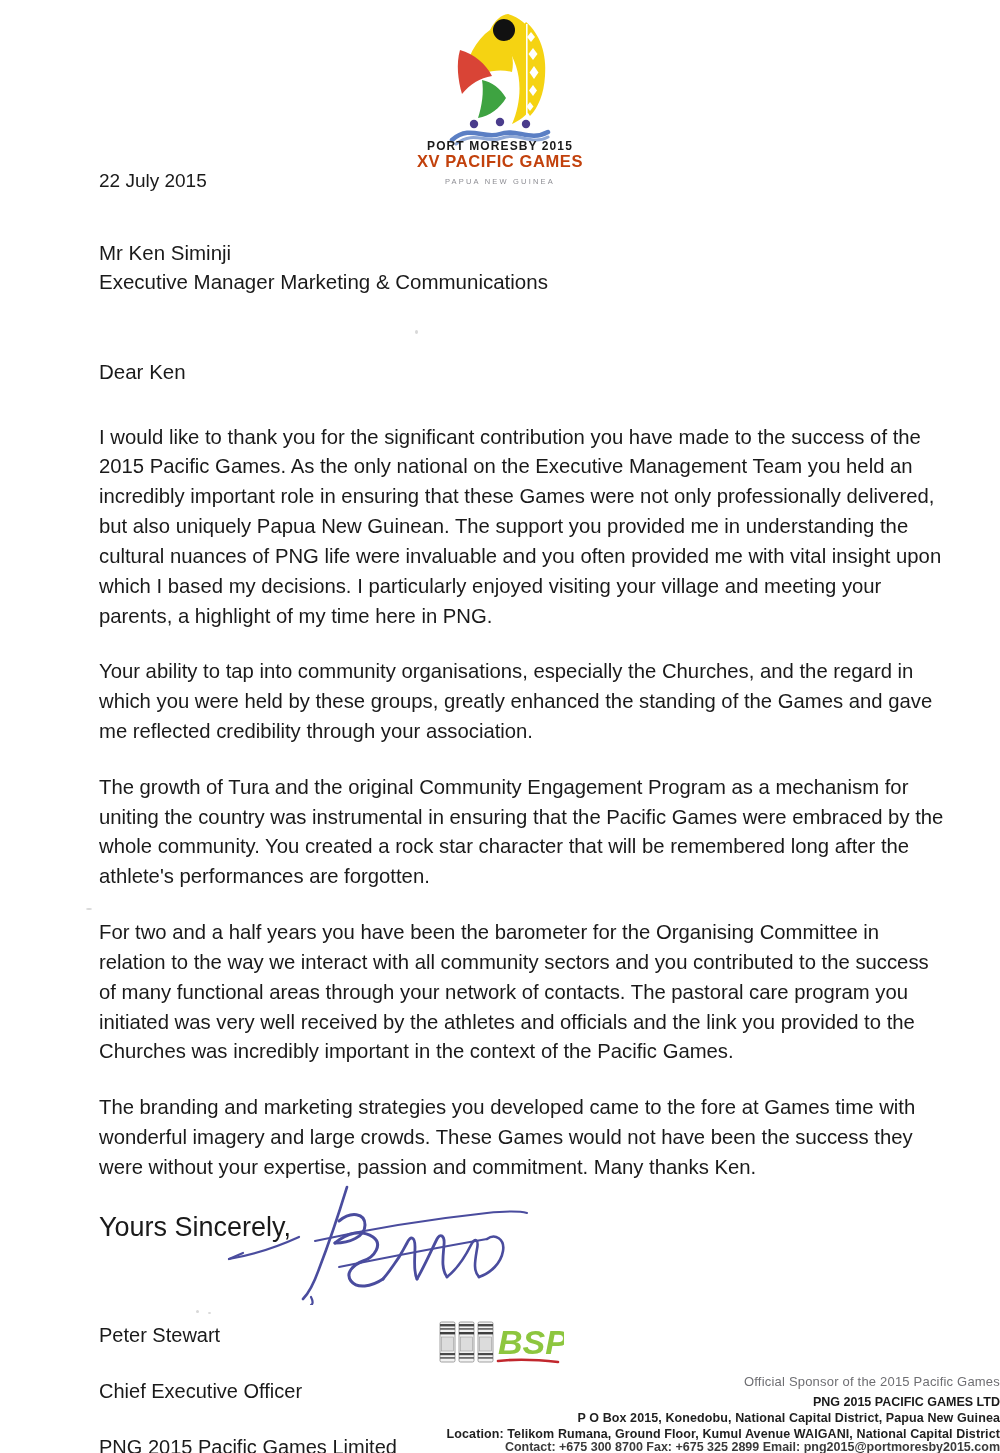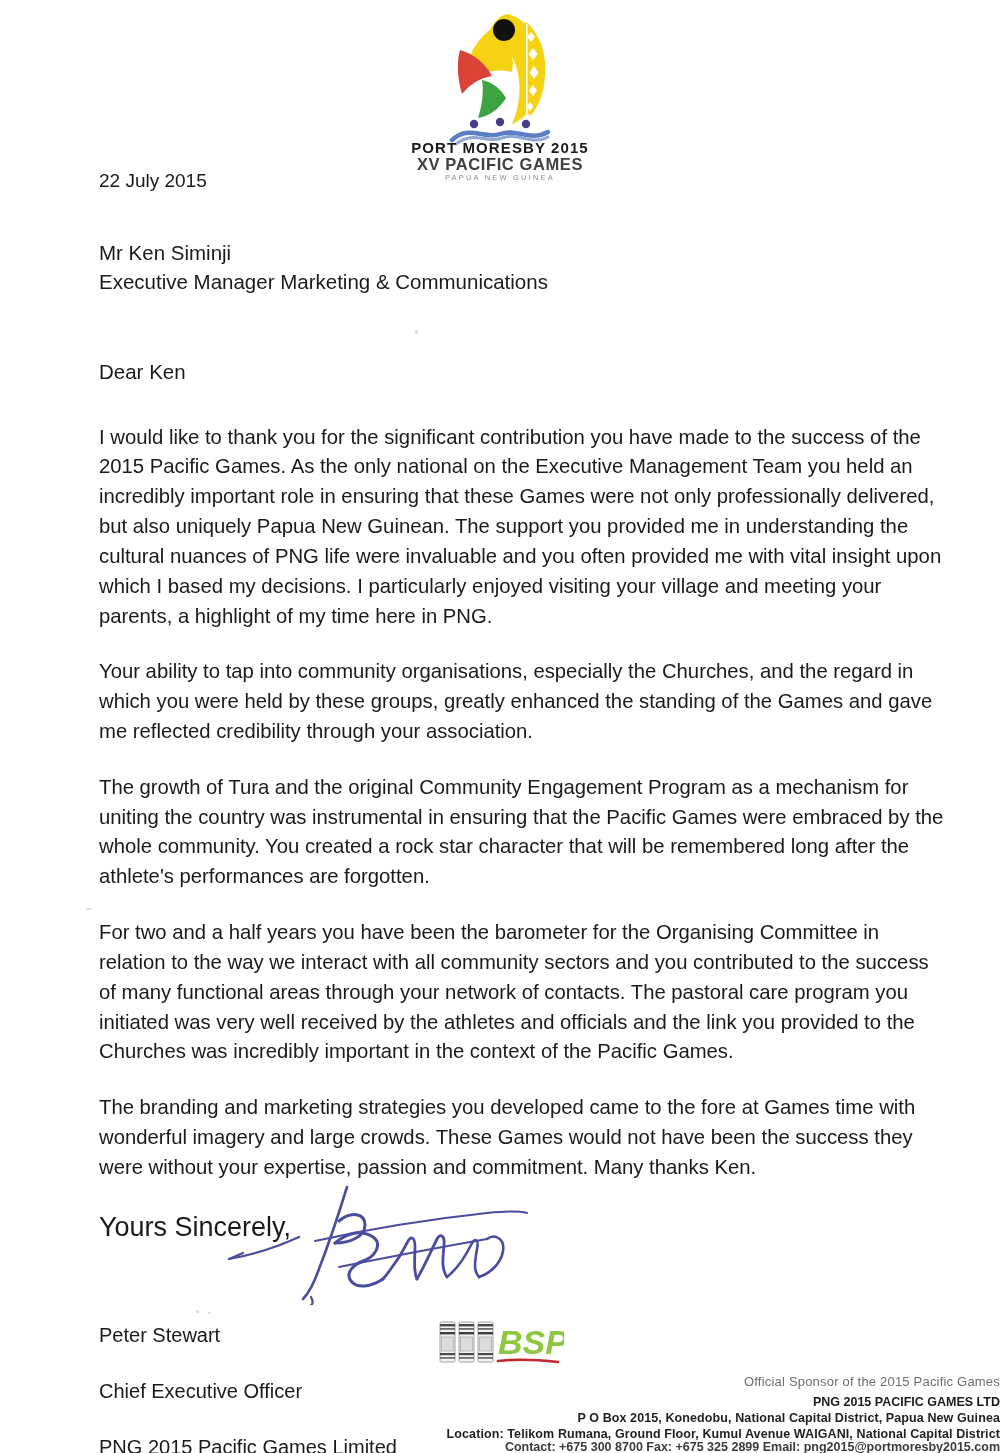--- a/index.html
+++ b/index.html
@@ -34,36 +34,36 @@
     width: 140px;
     height: 140px;
     display: block;
   }
   .logo-wordmark {
     margin-top: -6px;
     text-align: center;
     line-height: 1.05;
   }
   .logo-line1 {
-    font-size: 15px;
+    font-size: 12px;
     font-weight: bold;
     letter-spacing: 1.1px;
     color: #1b1b1b;
   }
   .logo-line2 {
     font-size: 16.5px;
     font-weight: bold;
     letter-spacing: 0.6px;
-    color: #404040;
+    color: #c2410c;
   }
   .logo-line3 {
     font-size: 7.5px;
     letter-spacing: 2.2px;
     color: #8d8d93;
-    margin-top: 1px;
+    margin-top: 8px;
   }
 
   
   .letter {
     position: absolute;
     left: 99px;
     top: 168px;
     width: 845px;
   }
   .date-line {

